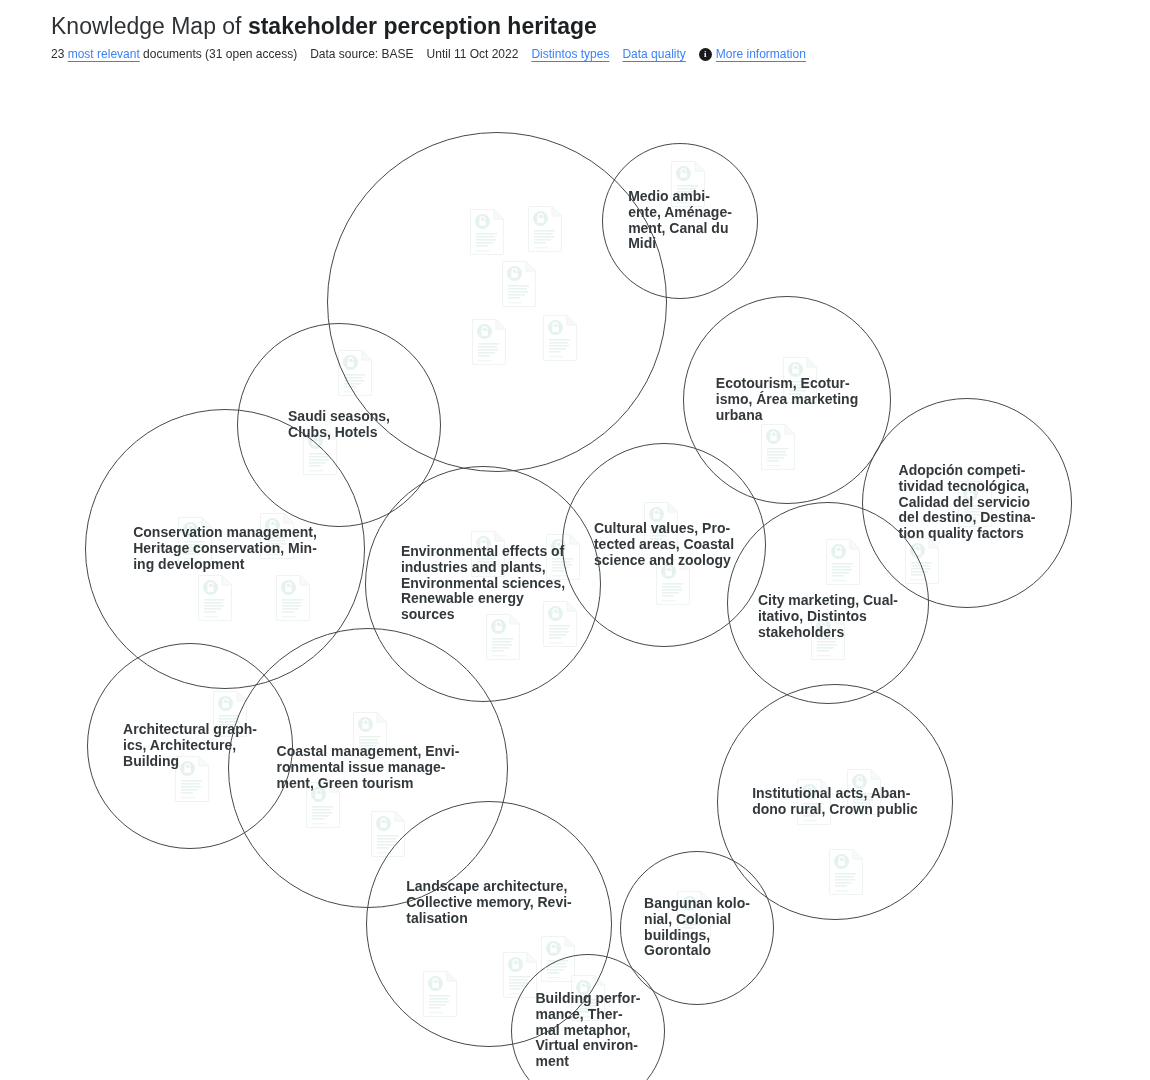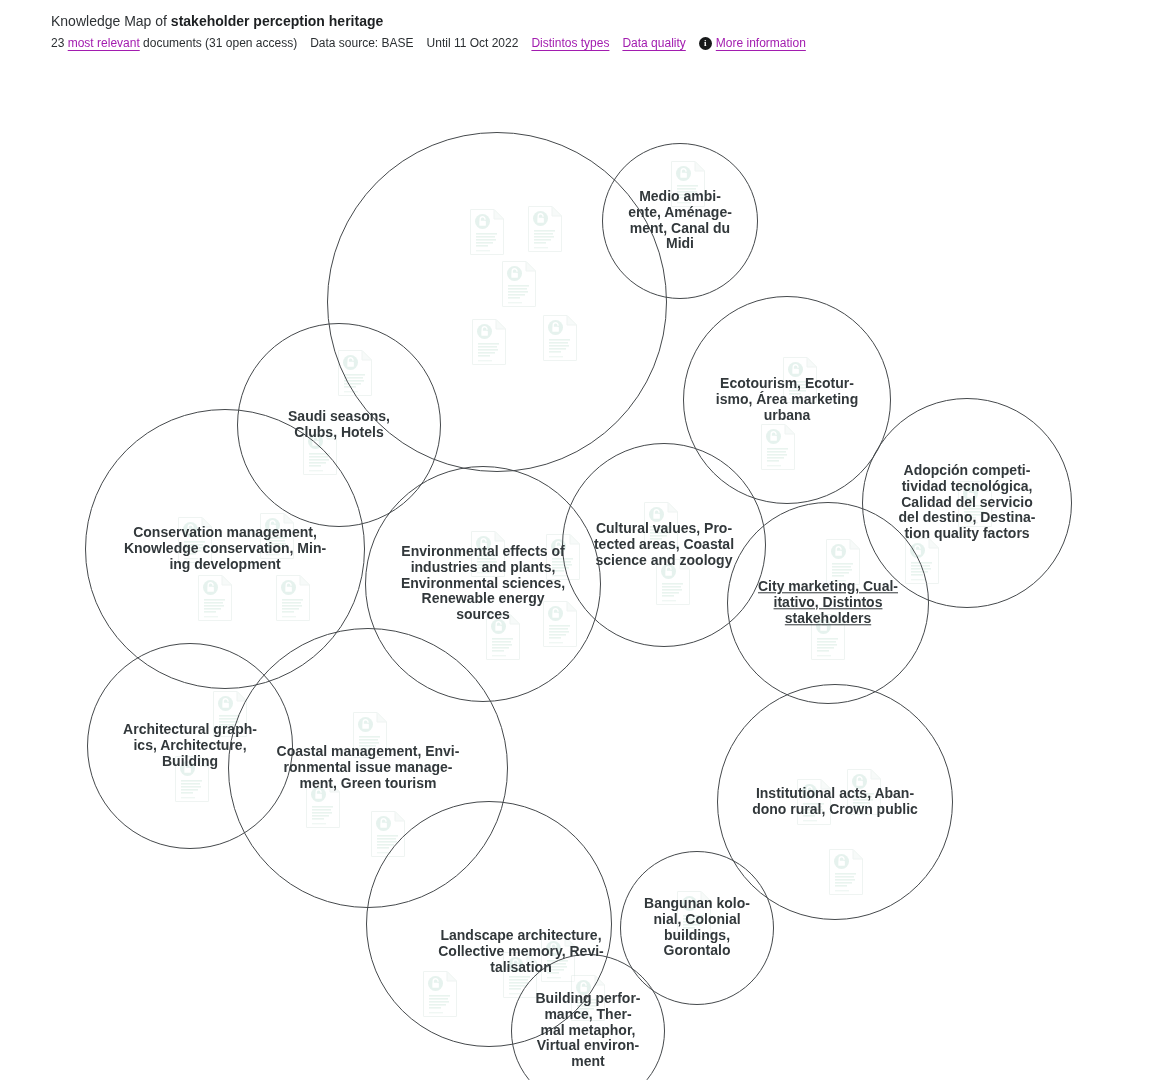--- a/index.html
+++ b/index.html
@@ -1,39 +1,39 @@
 <!DOCTYPE html>
 <html><head>
 <meta charset="utf-8">
 <style>
   html,body{margin:0;padding:0;background:#ffffff;}
   body{width:1150px;height:1080px;position:relative;overflow:hidden;
        font-family:"Liberation Sans","DejaVu Sans",sans-serif;color:#2f3437;}
 
   
   .header{padding:13px 0 0 51px;}
-  .title{font-size:14px;color:#2e3235;}
+  .title{font-size:23px;color:#2e3235;}
   .title .query{font-weight:bold;color:#1d2022;}
   .meta{margin-top:7px;display:flex;align-items:center;gap:13px;
         font-size:12px;color:#2b2f32;white-space:nowrap;}
-  .meta a{color:#a21caf;text-decoration:underline;text-underline-offset:3px;
+  .meta a{color:#3b82f6;text-decoration:underline;text-underline-offset:3px;
           text-decoration-thickness:1px;cursor:pointer;}
   .info-dot{display:inline-flex;align-items:center;justify-content:center;
             width:13px;height:13px;border-radius:50%;background:#17191a;color:#fff;
             font-size:9px;font-weight:bold;font-family:"Liberation Serif","DejaVu Serif",serif;
             margin-right:4px;vertical-align:-2px;}
   .meta .with-icon{display:inline-flex;align-items:center;}
 
   
   #map{position:absolute;left:0;top:62px;width:1150px;height:1018px;}
   .bubble{position:absolute;box-sizing:border-box;border:1px solid #45494c;
           border-radius:50%;background:transparent;z-index:2;cursor:pointer;}
   .bubble-label{position:absolute;transform:translate(-50%,-50%);z-index:3;
                 font-size:14px;line-height:1.13;font-weight:600;color:#32383b;
-                text-align:center;white-space:pre-line;cursor:pointer;}
+                text-align:left;white-space:pre-line;cursor:pointer;}
   .doc{position:absolute;z-index:1;opacity:0.42;}
 </style>
 </head>
 <body>
 
 <svg width="0" height="0" style="position:absolute" aria-hidden="true">
   <defs>
     <g id="doc-icon">
       <path d="M0.5,0.5 H24 L33.5,10 V45.5 H0.5 Z" fill="#ffffff" stroke="#dbe7e2" stroke-width="1"></path>
       <path d="M24,0.5 L24,10 L33.5,10 Z" fill="#edf5f1" stroke="#dbe7e2" stroke-width="1"></path>
@@ -106,21 +106,21 @@
     <svg class="doc" width="34" height="46" style="left: 260px; top: 451px;">
       <use href="#doc-icon"></use>
     </svg>
     <svg class="doc" width="34" height="46" style="left: 198px; top: 513px;">
       <use href="#doc-icon"></use>
     </svg>
     <svg class="doc" width="34" height="46" style="left: 276px; top: 513px;">
       <use href="#doc-icon"></use>
     </svg>
     <div class="bubble-label" style="left: 225px; top: 487px;">Conservation management,
-Knowledge conservation, Min-
+Heritage conservation, Min-
 ing development</div>
     <div class="bubble" style="left: 365px; top: 404px; width: 236px; height: 236px;"></div>
     <svg class="doc" width="34" height="46" style="left: 471px; top: 469px;">
       <use href="#doc-icon"></use>
     </svg>
     <svg class="doc" width="34" height="46" style="left: 546px; top: 472px;">
       <use href="#doc-icon"></use>
     </svg>
     <svg class="doc" width="34" height="46" style="left: 543px; top: 539px;">
       <use href="#doc-icon"></use>
@@ -165,21 +165,21 @@
 Calidad del servicio
 del destino, Destina-
 tion quality factors</div>
     <div class="bubble" style="left: 727px; top: 440px; width: 202px; height: 202px;"></div>
     <svg class="doc" width="34" height="46" style="left: 826px; top: 477px;">
       <use href="#doc-icon"></use>
     </svg>
     <svg class="doc" width="34" height="46" style="left: 811px; top: 552px;">
       <use href="#doc-icon"></use>
     </svg>
-    <div class="bubble-label" style="left: 828px; top: 541px; text-decoration: underline;">City marketing, Cual-
+    <div class="bubble-label" style="left: 828px; top: 555px;">City marketing, Cual-
 itativo, Distintos
 stakeholders</div>
     <div class="bubble" style="left: 717px; top: 622px; width: 236px; height: 236px;"></div>
     <svg class="doc" width="34" height="46" style="left: 847px; top: 707px;">
       <use href="#doc-icon"></use>
     </svg>
     <svg class="doc" width="34" height="46" style="left: 797px; top: 717px;">
       <use href="#doc-icon"></use>
     </svg>
     <svg class="doc" width="34" height="46" style="left: 829px; top: 787px;">
@@ -213,21 +213,21 @@
     <div class="bubble" style="left: 366px; top: 739px; width: 246px; height: 246px;"></div>
     <svg class="doc" width="34" height="46" style="left: 503px; top: 890px;">
       <use href="#doc-icon"></use>
     </svg>
     <svg class="doc" width="34" height="46" style="left: 541px; top: 874px;">
       <use href="#doc-icon"></use>
     </svg>
     <svg class="doc" width="34" height="46" style="left: 423px; top: 909px;">
       <use href="#doc-icon"></use>
     </svg>
-    <div class="bubble-label" style="left: 489px; top: 890px; margin-left: 32px;">Landscape architecture,
+    <div class="bubble-label" style="left: 489px; top: 841px;">Landscape architecture,
 Collective memory, Revi-
 talisation</div>
     <div class="bubble" style="left: 620px; top: 789px; width: 154px; height: 154px;"></div>
     <svg class="doc" width="34" height="46" style="left: 677px; top: 829px;">
       <use href="#doc-icon"></use>
     </svg>
     <div class="bubble-label" style="left: 697px; top: 866px;">Bangunan kolo-
 nial, Colonial
 buildings,
 Gorontalo</div>

